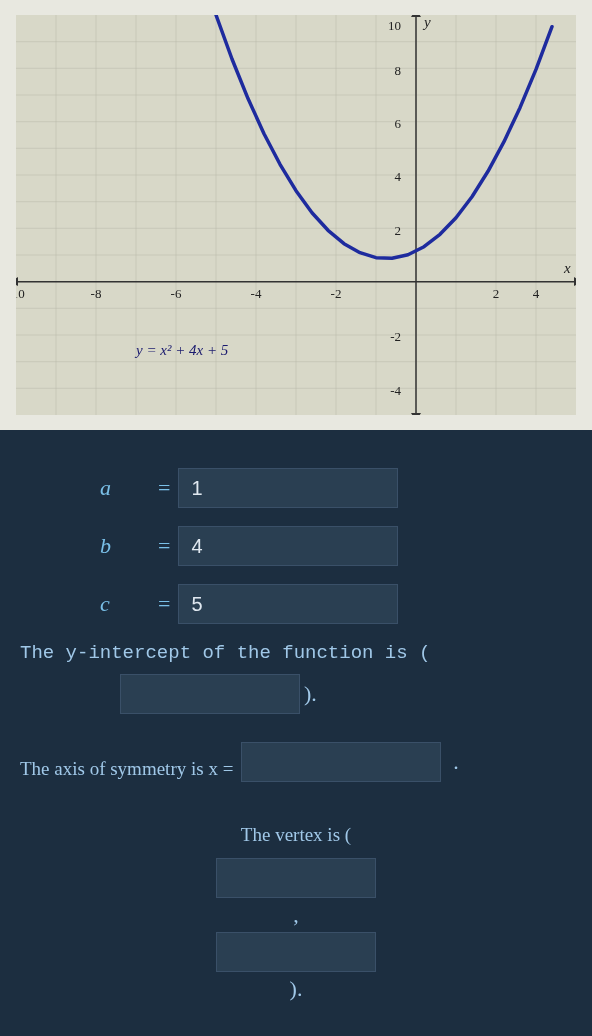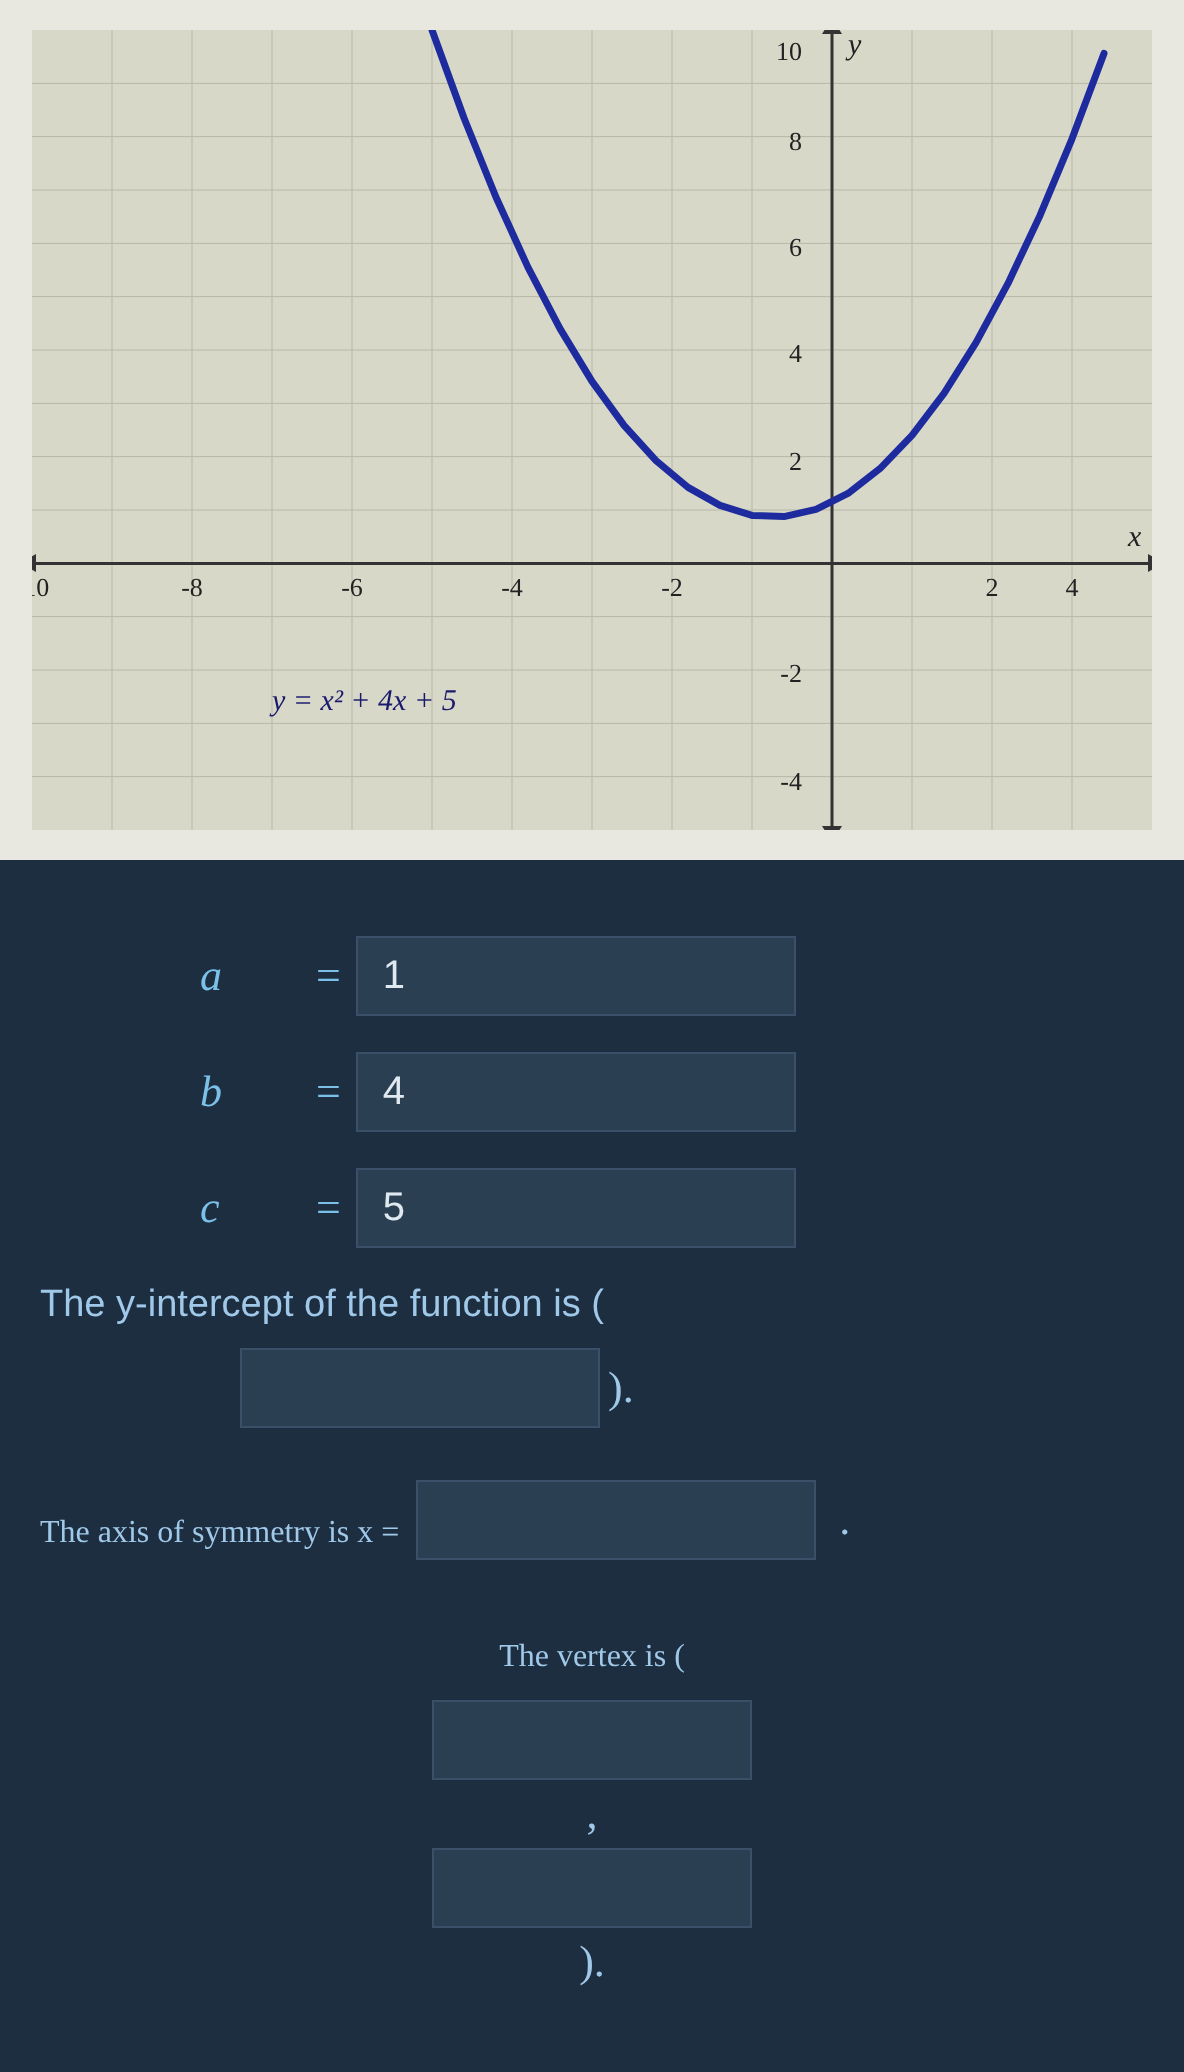--- a/index.html
+++ b/index.html
@@ -69,36 +69,36 @@
       color: #e0e8f0;
       font-size: 20px;
       padding: 6px 12px;
       width: 220px;
       height: 40px;
       outline: none;
     }
 
     .section-text {
       color: #a0c8e8;
-      font-size: 16px;
+      font-size: 19px;
       margin: 22px 0 8px 0;
       font-family: Georgia, serif;
     }
 
     .intercept-row {
       display: flex;
       align-items: center;
       gap: 4px;
       margin: 10px 0;
     }
 
     .intercept-label {
       color: #a0c8e8;
       font-size: 19px;
-      font-family: Liberation Sans, sans-serif;
+      font-family: Liberation Mono, monospace;
     }
 
     .intercept-input {
       background: #2a3f52;
       border: 1px solid #3a5068;
       color: #e0e8f0;
       font-size: 20px;
       padding: 6px 12px;
       width: 180px;
       height: 40px;

